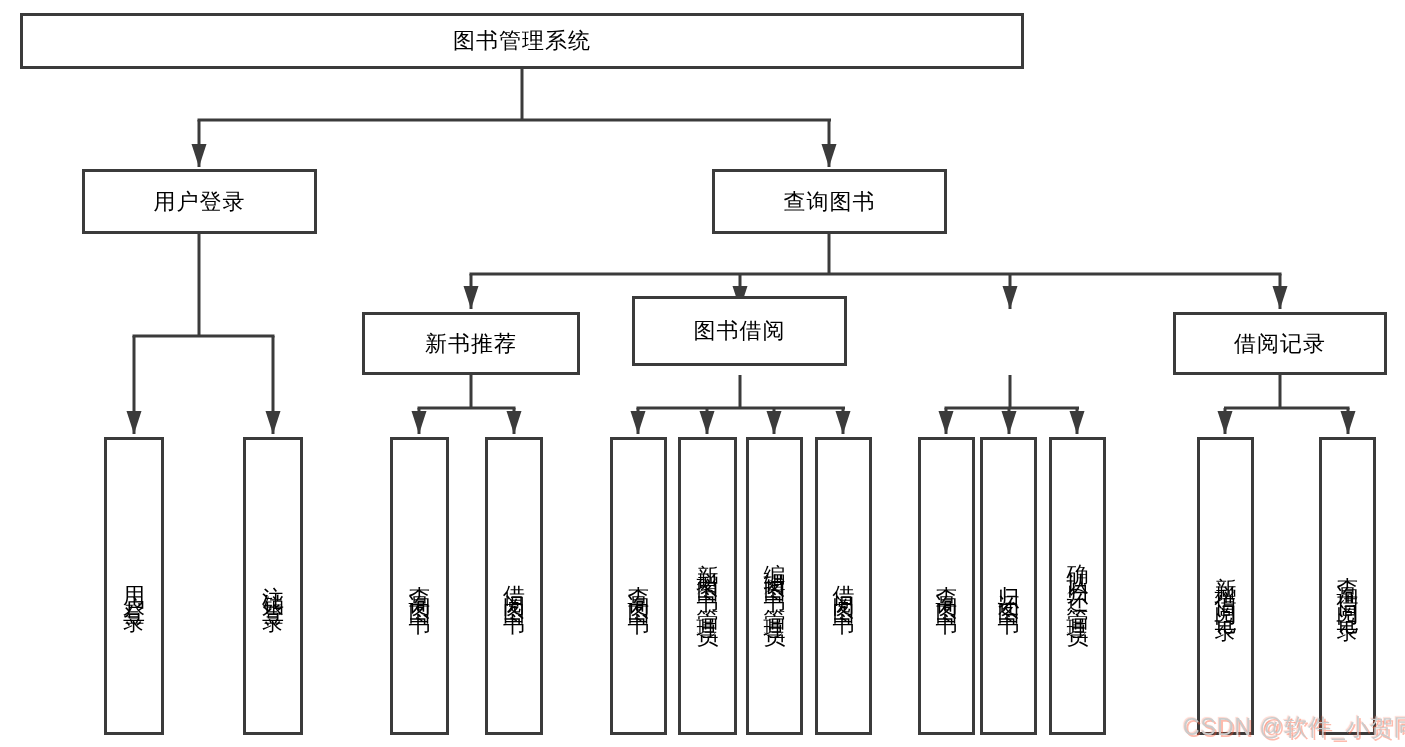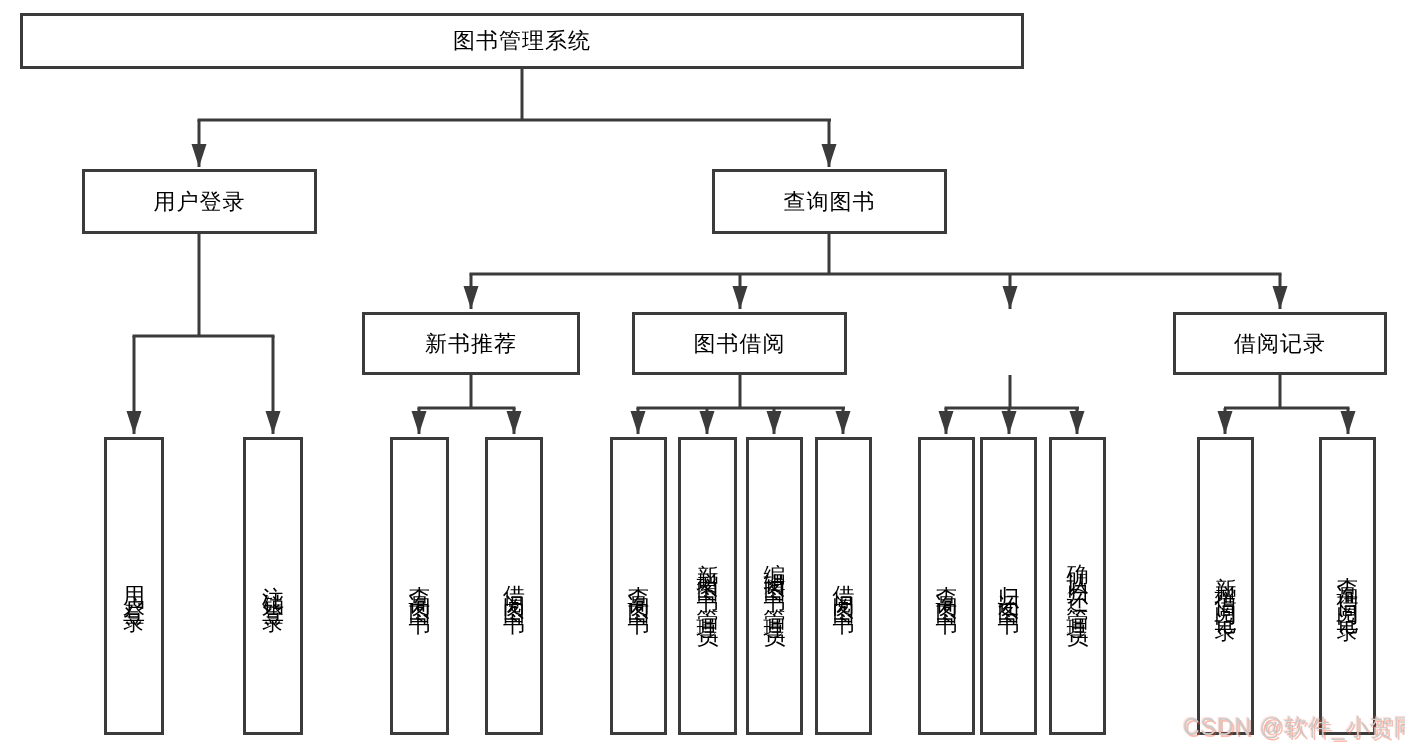--- a/index.html
+++ b/index.html
@@ -114,21 +114,21 @@
   <div class="box h" style="left:82px;top:169px;width:235px;height:65px">
     <span class="lbl">用户登录</span>
   </div>
   <div class="box h" style="left:712px;top:169px;width:235px;height:65px">
     <span class="lbl">查询图书</span>
   </div>
 
   <div class="box h" style="left:362px;top:312px;width:218px;height:63px">
     <span class="lbl">新书推荐</span>
   </div>
-  <div class="box h" style="left:632px;top:312px;width:215px;height:63px">
+  <div class="box h" style="left:632px;top:296px;width:215px;height:70px">
     <span class="lbl">图书借阅</span>
   </div>
   <div class="box h" style="left:1173px;top:312px;width:214px;height:63px">
     <span class="lbl">借阅记录</span>
   </div>
 
   <div class="box v" style="left:104px;top:437px;width:60px;height:298px">
     <span class="lbl">用户登录</span>
   </div>
   <div class="box v" style="left:243px;top:437px;width:60px;height:298px">

